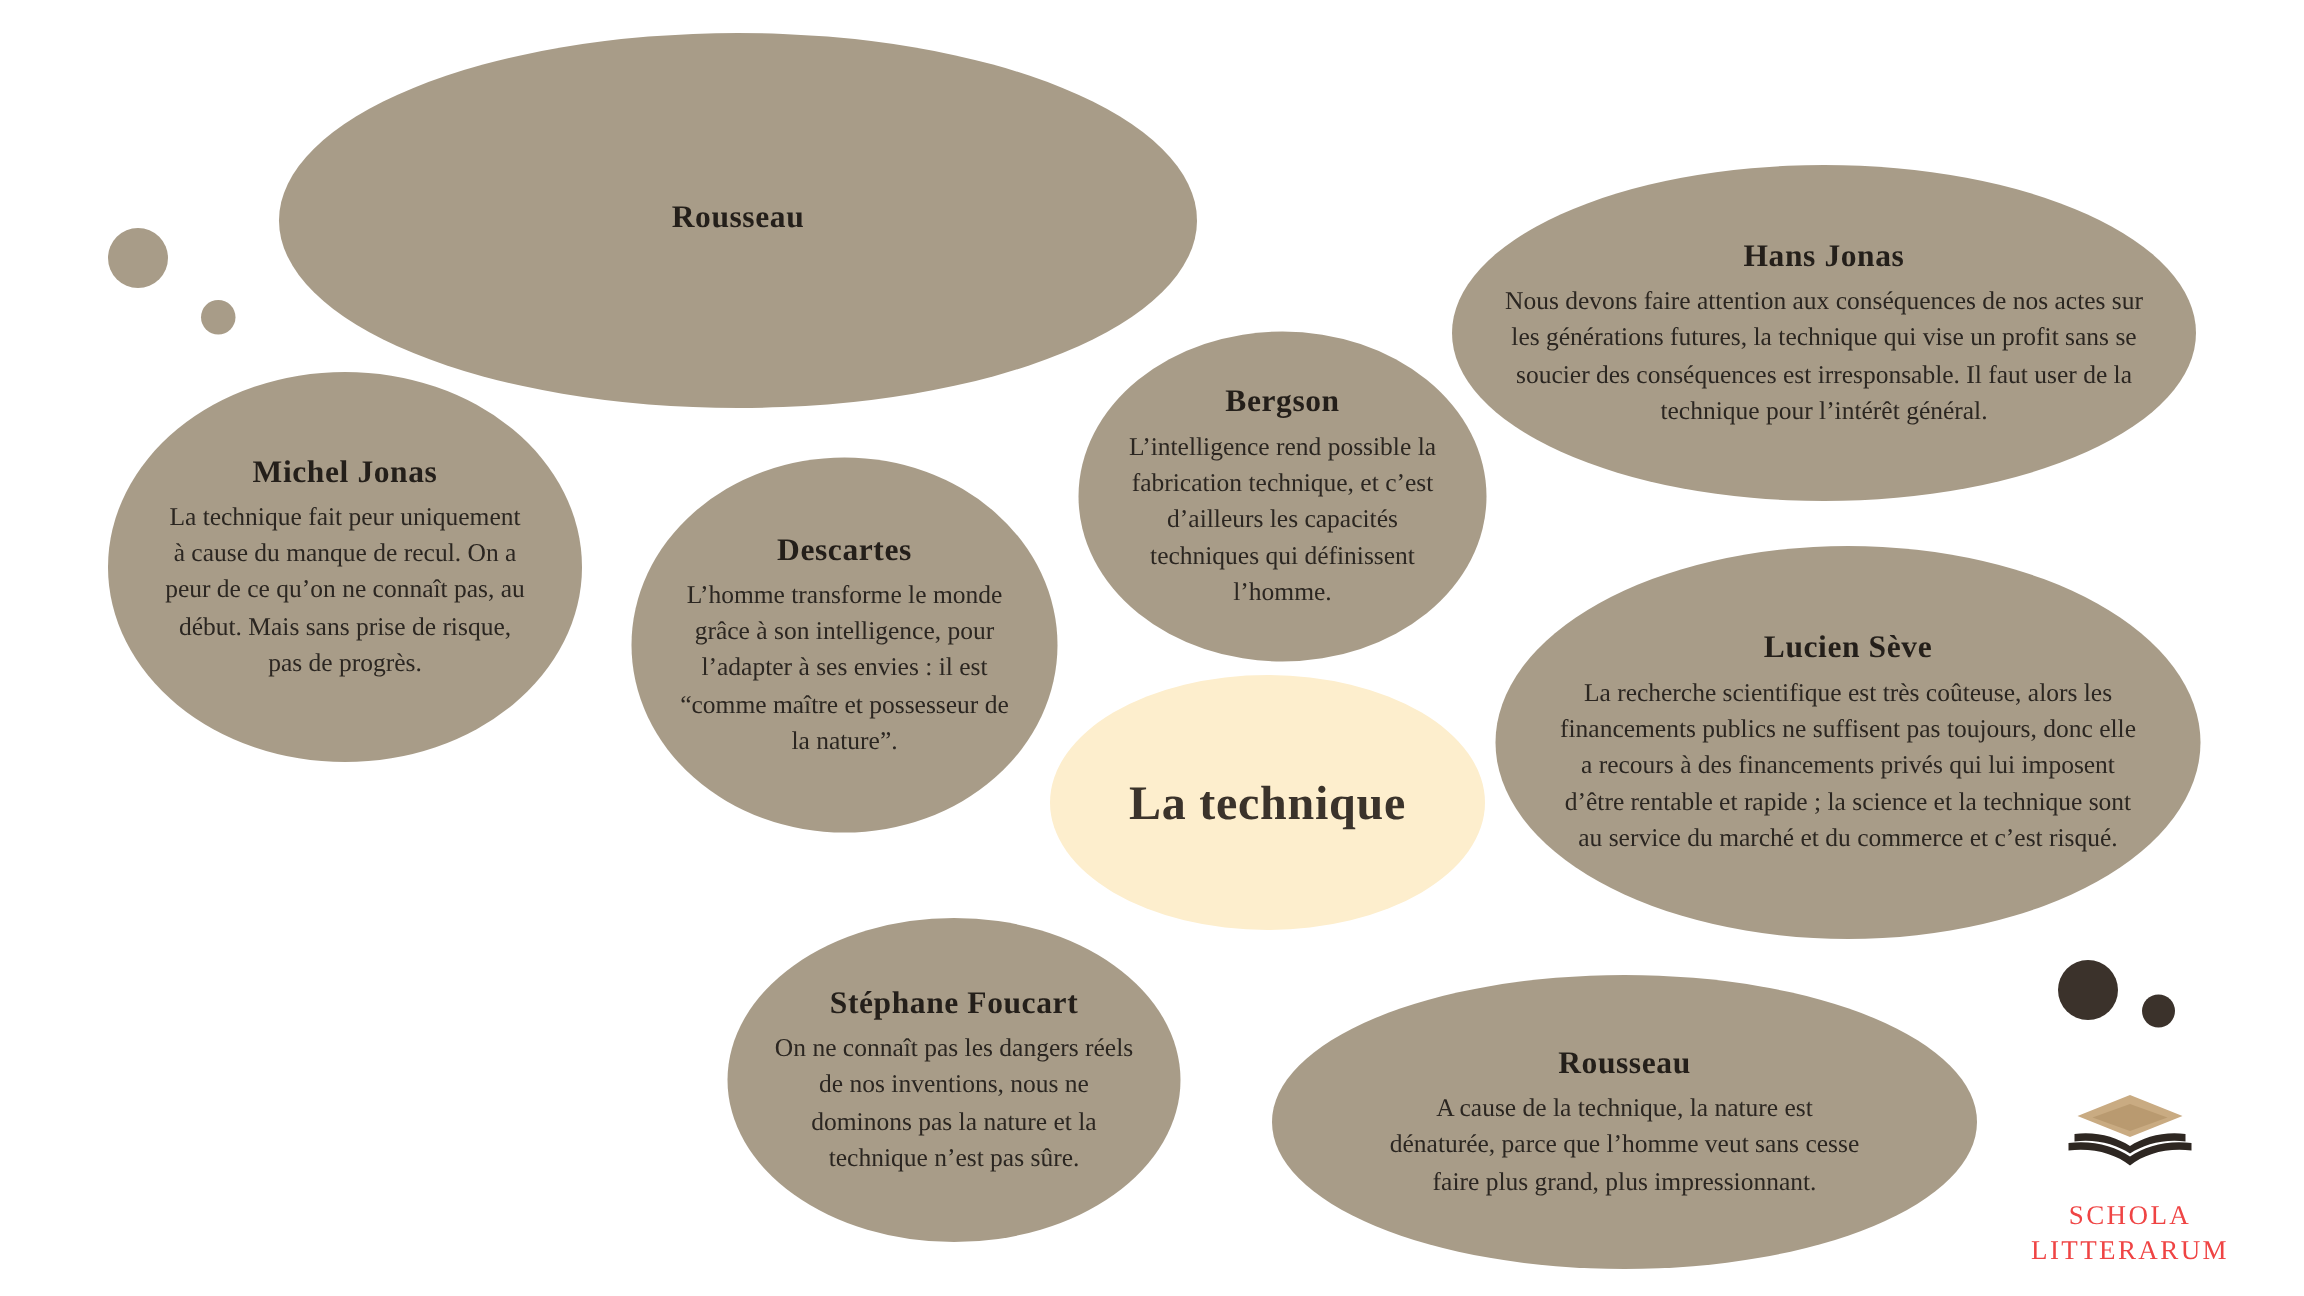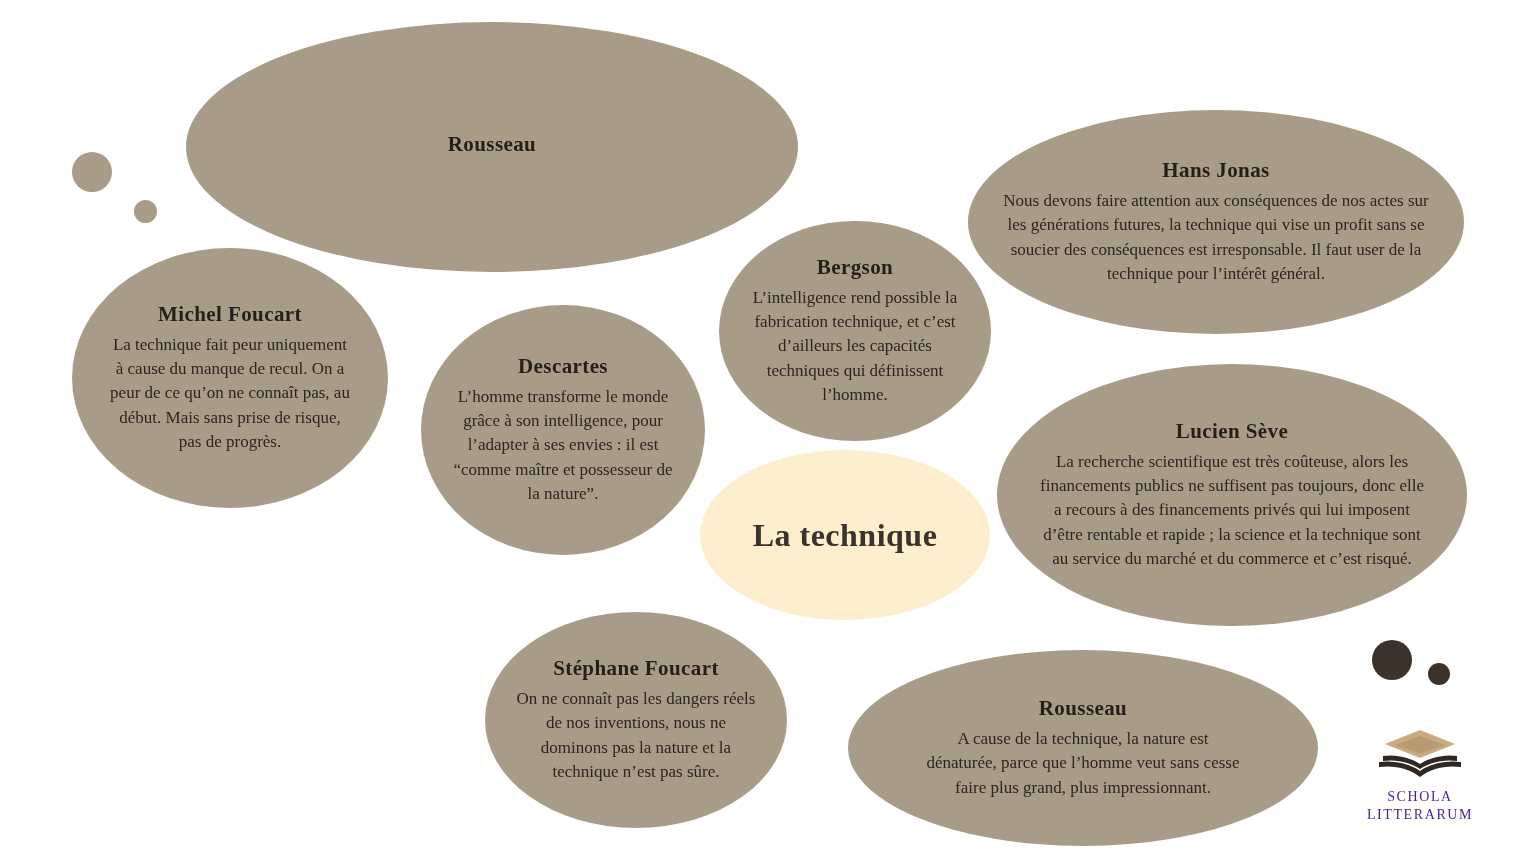--- a/index.html
+++ b/index.html
@@ -64,26 +64,26 @@
   }
   .logo {
     position: absolute;
     display: flex;
     flex-direction: column;
     align-items: center;
     justify-content: flex-start;
   }
   .logo .logo-caption {
     font-family: "Liberation Serif", serif;
-    font-size: 14px;
+    font-size: 18px;
     letter-spacing: 1.6px;
-    color: #4c1d95;
+    color: #ef4444;
     text-align: center;
     line-height: 1.25;
-    margin-top: 0;
+    margin-top: 10px;
   }
 </style>
 </head>
 <body>
 
 <div id="canvas">
 
   <div class="dot" style="left:72px; top:152px; width:40px; height:40px; background:#a89c88;"></div>
   <div class="dot" style="left:134px; top:200px; width:23px; height:23px; background:#a89c88;"></div>
 
@@ -93,21 +93,21 @@
   <div class="bubble" style="left:186px; top:22px; width:612px; height:250px; padding:18px 78px;">
     <div class="author">Rousseau</div>
   </div>
 
   <div class="bubble" style="left:968px; top:110px; width:496px; height:224px; padding:14px 34px;">
     <div class="author">Hans Jonas</div>
     <div class="quote">Nous devons faire attention aux conséquences de nos actes sur les générations futures, la technique qui vise un profit sans se soucier des conséquences est irresponsable. Il faut user de la technique pour l’intérêt général.</div>
   </div>
 
   <div class="bubble" style="left:72px; top:248px; width:316px; height:260px; padding:14px 36px;">
-    <div class="author">Michel Foucart</div>
+    <div class="author">Michel Jonas</div>
     <div class="quote">La technique fait peur uniquement à cause du manque de recul. On a peur de ce qu’on ne connaît pas, au début. Mais sans prise de risque, pas de progrès.</div>
   </div>
 
   <div class="bubble" style="left:421px; top:305px; width:284px; height:250px; padding:14px 30px;">
     <div class="author">Descartes</div>
     <div class="quote">L’homme transforme le monde grâce à son intelligence, pour l’adapter à ses envies : il est “comme maître et possesseur de la nature”.</div>
   </div>
 
   <div class="bubble" style="left:719px; top:221px; width:272px; height:220px; padding:12px 26px;">
     <div class="author">Bergson</div>

